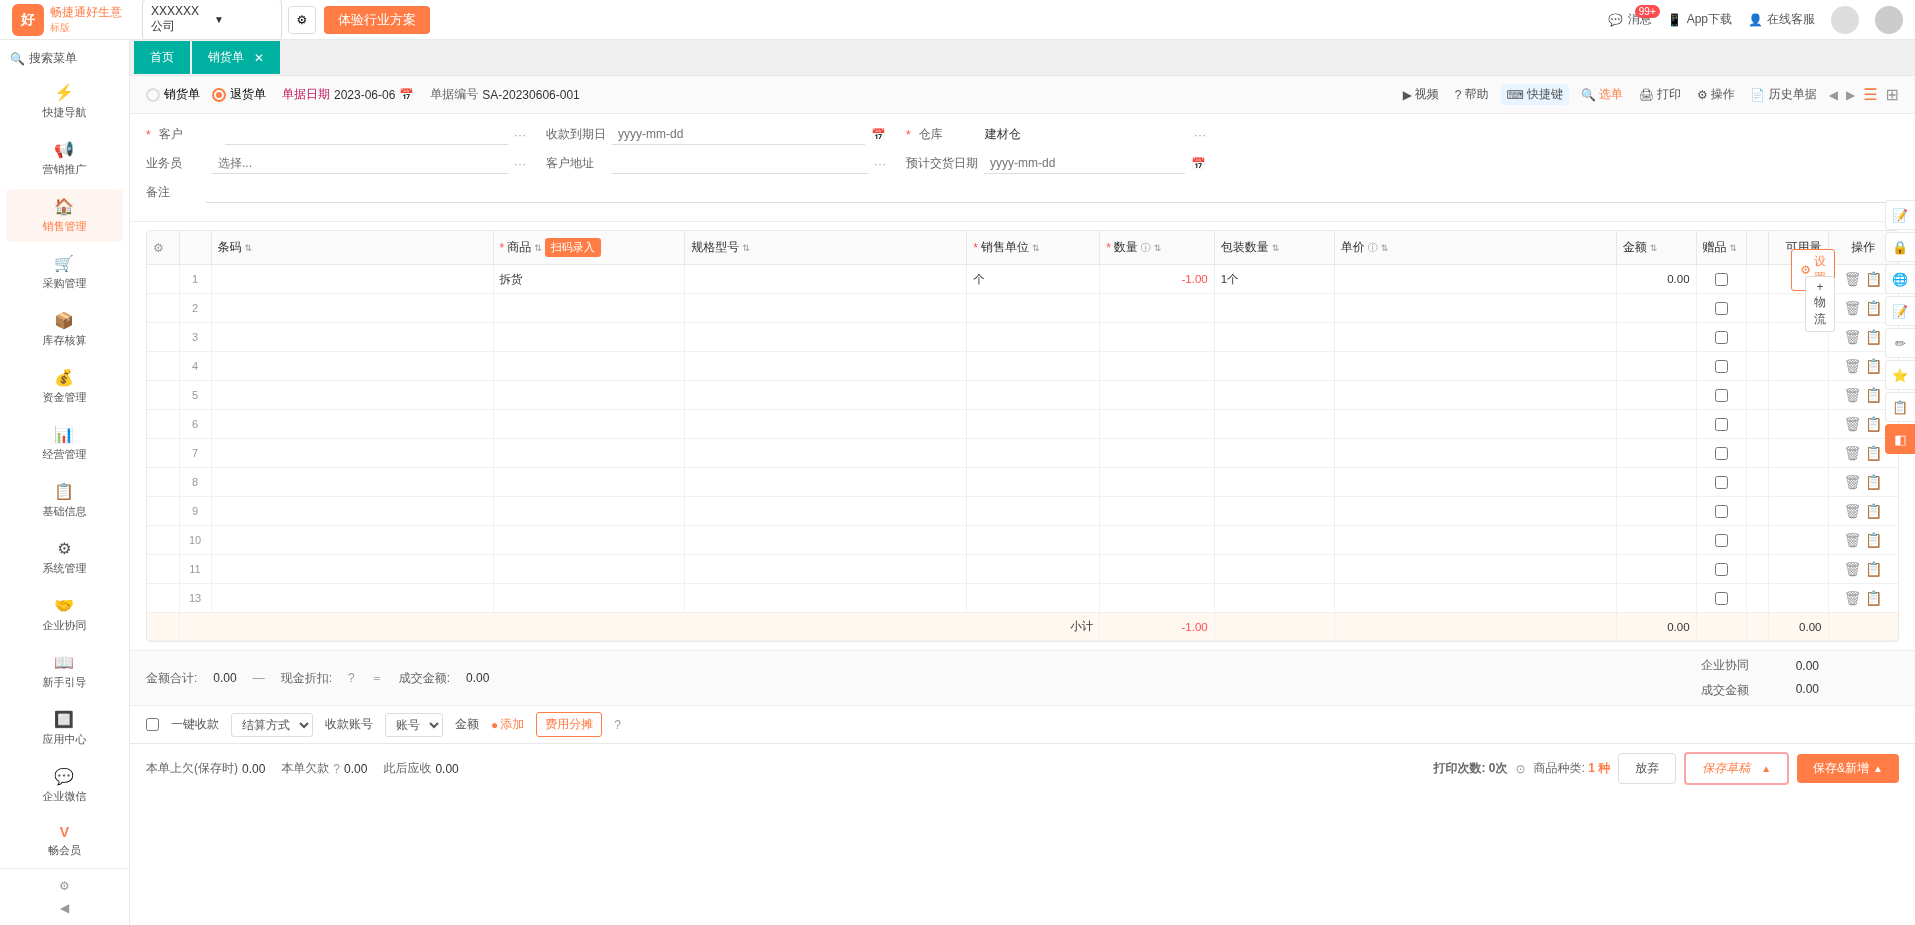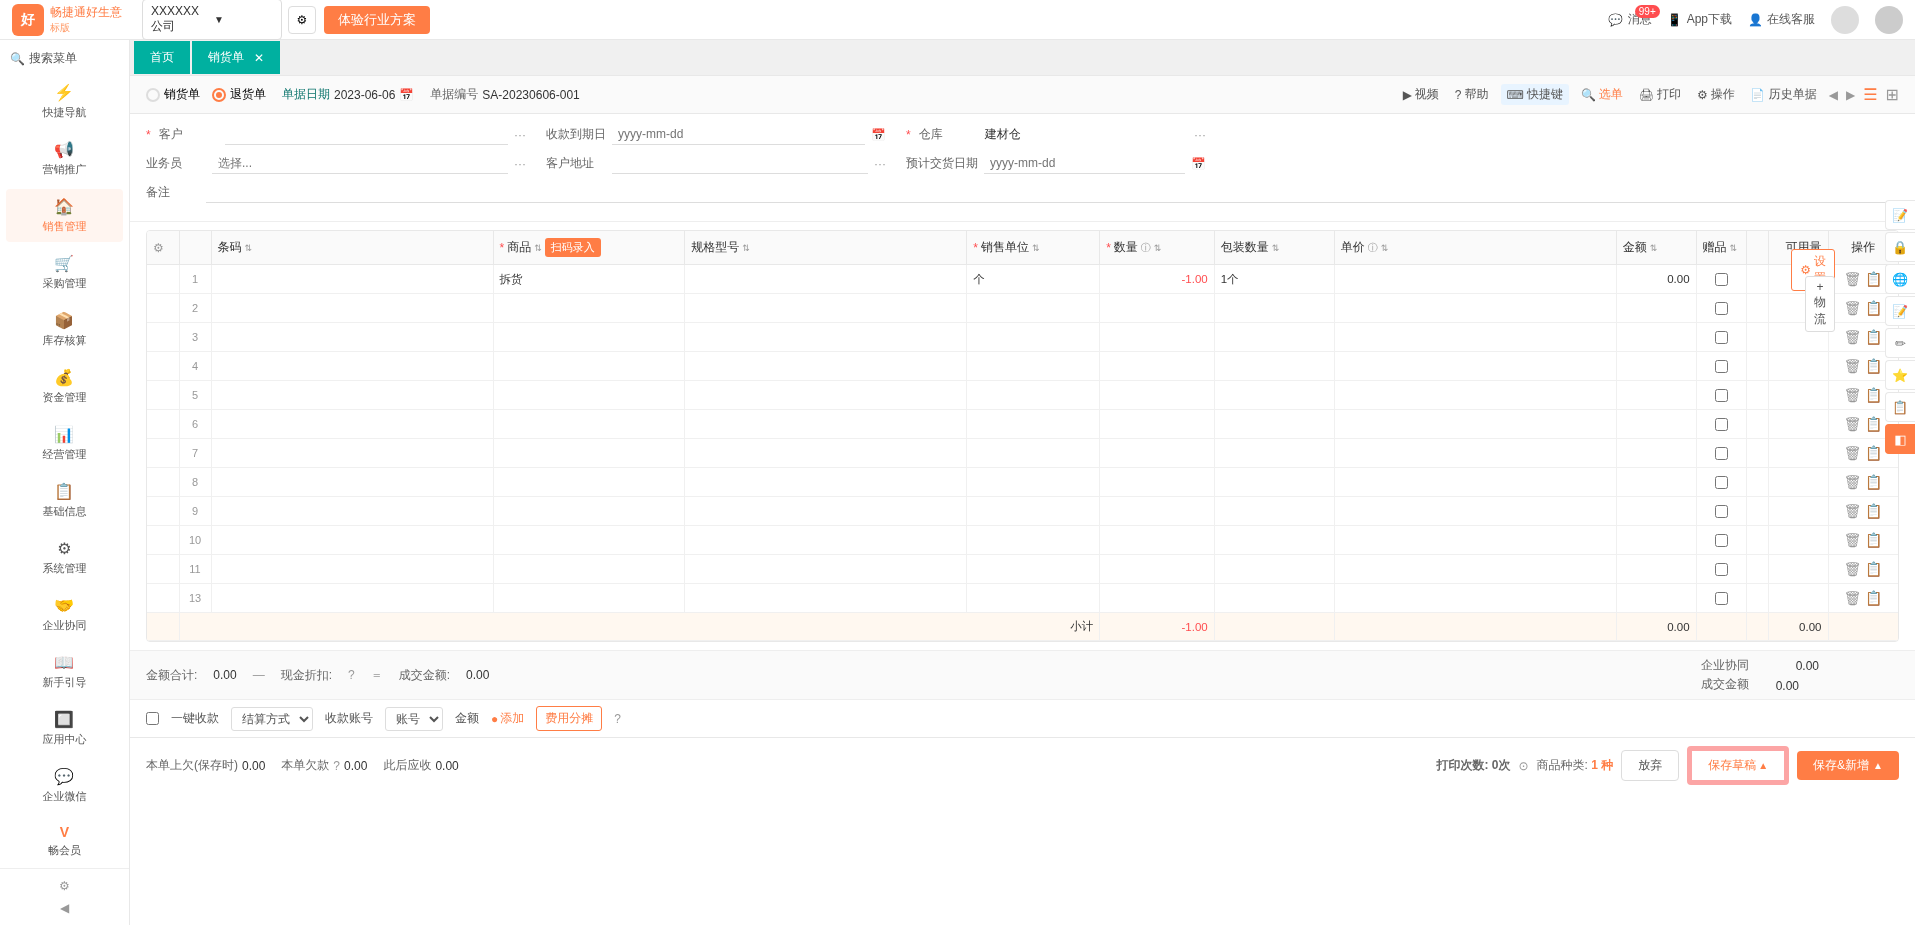--- a/index.html
+++ b/index.html
@@ -106,21 +106,21 @@
     .help-icon { color: #999; cursor: pointer; }
 
     
     .bottom-bar { background: #fff; border-top: 1px solid #e8e8e8; padding: 8px 16px; display: flex; align-items: center; gap: 16px; }
     .bottom-stat { display: flex; align-items: center; gap: 4px; color: #666; }
     .bottom-stat-val { color: #333; }
     .bottom-right { margin-left: auto; display: flex; align-items: center; gap: 8px; }
     .print-count { color: #666; font-weight: bold; }
     .product-count { color: #666; }
     .discard-btn { border: 1px solid #ddd; background: #fff; border-radius: 4px; padding: 6px 16px; cursor: pointer; color: #555; }
-    .draft-btn { border: 5px solid #fca5a5; color: #ff7d45; background: #fff; border-radius: 4px; padding: 6px 16px; cursor: pointer; display: flex; align-items: center; gap: 2px; }
+    .draft-btn { border: 2px solid #fca5a5; color: #ff7d45; background: #fff; border-radius: 4px; padding: 6px 16px; cursor: pointer; display: flex; align-items: center; gap: 11px; font-style: italic; }
     .save-new-btn { background: #ff7d45; color: white; border: none; border-radius: 4px; padding: 6px 16px; cursor: pointer; display: flex; align-items: center; gap: 4px; }
     .chevron-up { font-size: 10px; }
 
     
     .right-icon-panel { position: fixed; right: 0; top: 200px; display: flex; flex-direction: column; gap: 2px; z-index: 100; }
     .right-icon-btn { width: 30px; height: 30px; background: #fff; border: 1px solid #e8e8e8; border-right: none; display: flex; align-items: center; justify-content: center; cursor: pointer; color: #777; border-radius: 4px 0 0 4px; font-size: 13px; }
     .right-icon-btn.active-orange { background: #ff7d45; color: white; border-color: #ff7d45; }
 
     .setup-btn { position: absolute; right: 40px; top: 125px; border: 1px solid #ff7d45; color: #ff7d45; background: #fff; border-radius: 3px; padding: 3px 8px; cursor: pointer; font-size: 11px; display: flex; align-items: center; gap: 3px; }
     .logistics-btn { position: absolute; right: 40px; top: 152px; border: 1px solid #ddd; color: #555; background: #fff; border-radius: 3px; padding: 3px 8px; cursor: pointer; font-size: 11px; display: flex; align-items: center; gap: 3px; }
@@ -249,21 +249,21 @@
           <label class="radio-item">
             <div class="radio-circle"></div>
             <span>销货单</span>
           </label>
           <label class="radio-item">
             <div class="radio-circle active"></div>
             <span>退货单</span>
           </label>
         </div>
         <div class="date-field">
-          <span style="color:#0f766e;text-align:right;">单据日期</span>
+          <span style="color:#be185d;text-align:right;">单据日期</span>
           <span style="color:#333;font-weight:500;">2023-06-06</span>
           <span class="date-icon">📅</span>
         </div>
         <div class="doc-num">
           <span class="doc-num-label">单据编号</span>
           <span class="doc-num-value">SA-20230606-001</span>
         </div>
         <div class="header-actions">
           <span class="header-action-btn">
             <span>▶</span>
@@ -759,21 +759,21 @@
         <span style="color:#999;cursor:pointer;">?</span>
         <span style="color:#999;">＝</span>
         <span style="color:#666;">成交金额:</span>
         <span style="color:#333;font-weight:500;">0.00</span>
 
         <div style="margin-left:auto;margin-right:80px;text-align:right;">
           <div style="display:flex;align-items:center;gap:20px;color:#666;font-size:12px;">
             <span>企业协同</span>
             <span style="color:#333;min-width:50px;text-align:right;">0.00</span>
           </div>
-          <div style="display:flex;align-items:flex-end;color:#666;font-size:12px;margin-top:2px;">
+          <div style="display:flex;align-items:flex-start;gap:20px;color:#666;font-size:12px;margin-top:8px;">
             <span>成交金额</span>
             <span style="color:#333;min-width:50px;text-align:right;">0.00</span>
           </div>
         </div>
       </div>
 
       <div class="payment-row">
         <input type="checkbox" style="">
         <span style="color:#555;">一键收款</span>
         <select class="payment-select">

